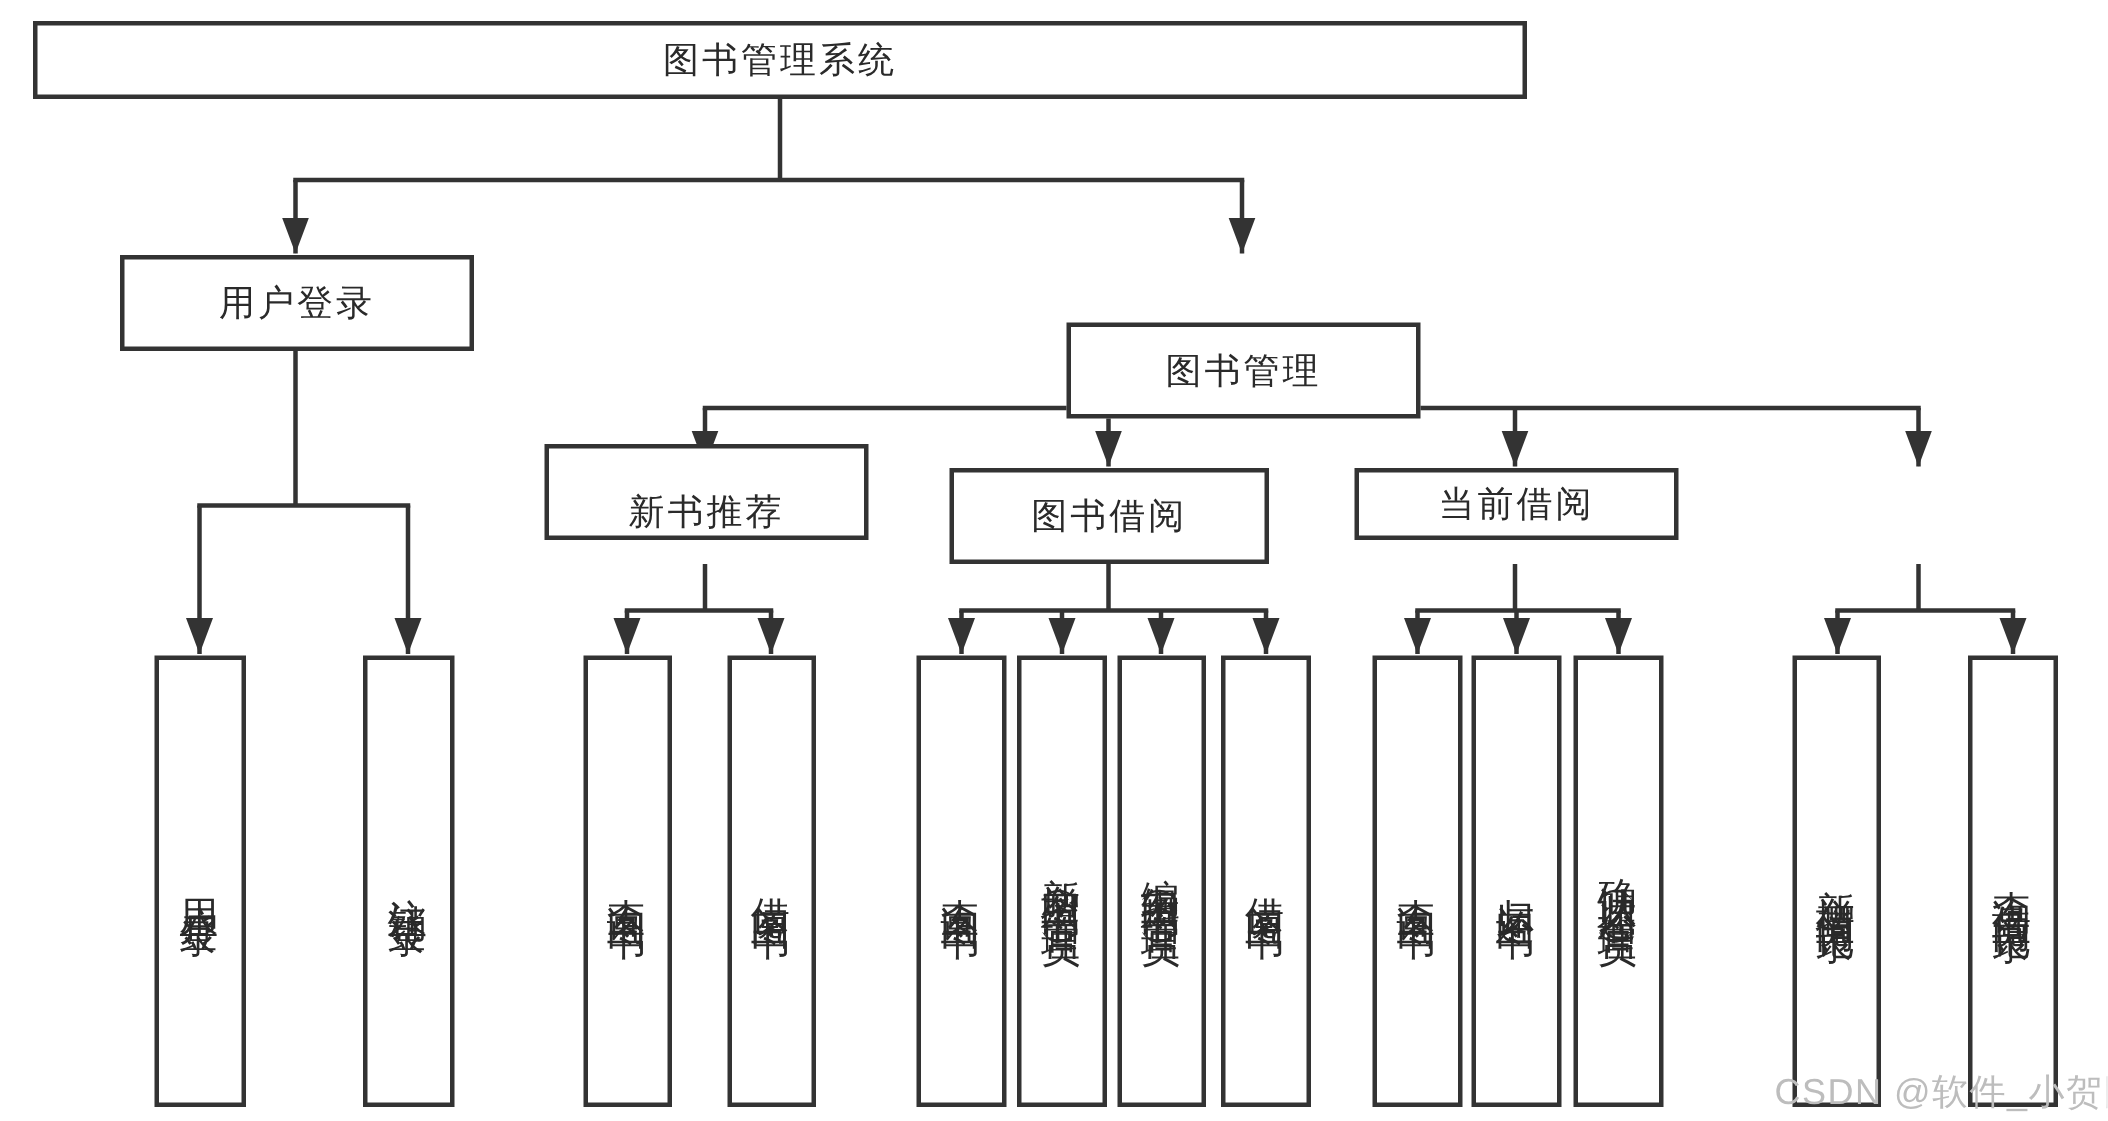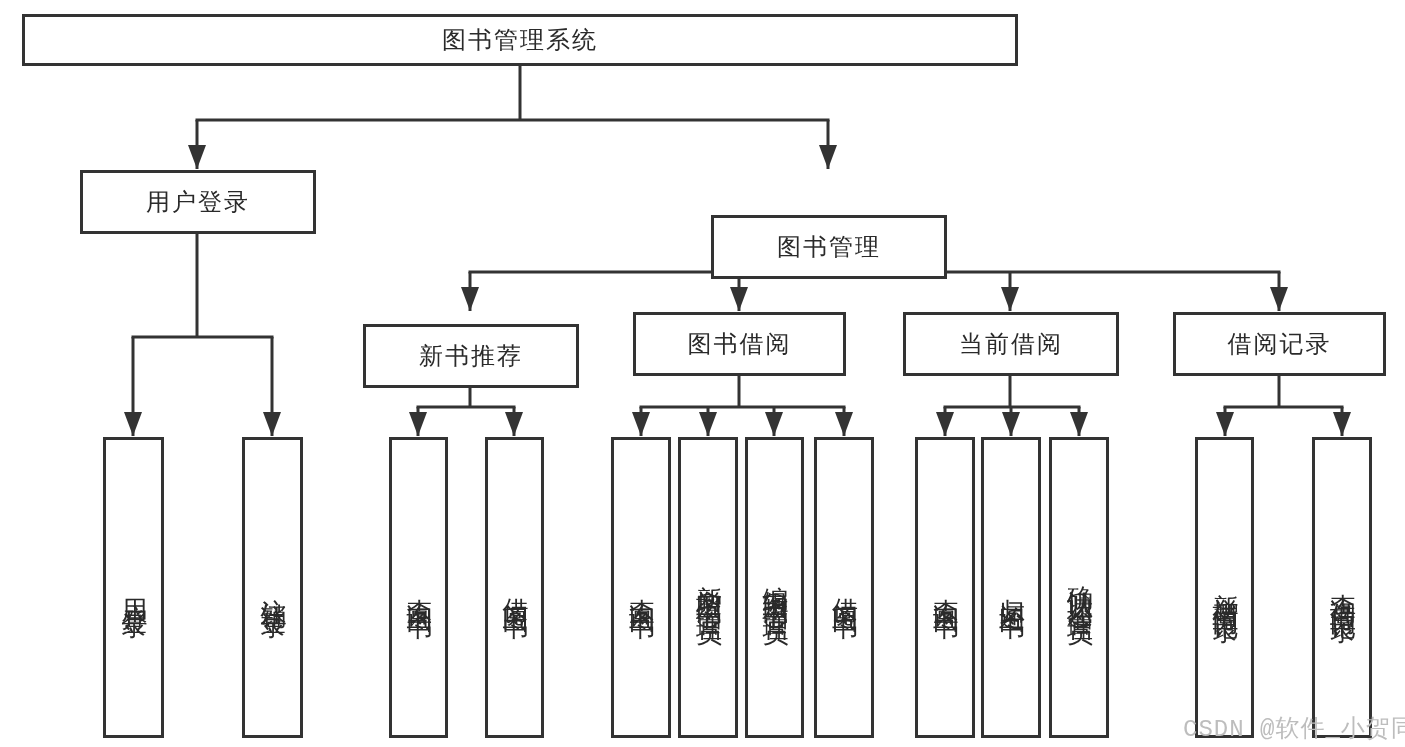--- a/index.html
+++ b/index.html
@@ -1,21 +1,21 @@
 <!DOCTYPE html>
 <html><head>
 <meta charset="utf-8">
 <style>
   html, body { margin: 0; padding: 0; background: #ffffff; }
   #canvas {
     position: relative;
     width: 1405px;
     height: 747px;
     background: #ffffff;
-    font-family: Liberation Mono, monospace;
+    font-family: Liberation Sans, sans-serif;
     overflow: hidden;
   }
   #connectors {
     position: absolute;
     left: 0; top: 0;
     width: 1405px; height: 747px;
   }
   .hbox {
     position: absolute;
     box-sizing: border-box;
@@ -116,31 +116,28 @@
     <span>图书管理系统</span>
   </div>
 
   <div class="hbox" style="left:80px; top:170px; width:236px; height:64px;">
     <span>用户登录</span>
   </div>
   <div class="hbox" style="left:711px; top:170px; width:236px; height:64px;margin-top:45px;">
     <span>图书管理</span>
   </div>
 
-  <div class="hbox" style="left:363px; top:324px; width:216px; height:64px;">
+  <div class="hbox" style="left:363px; top:296px; width:216px; height:64px;align-items:flex-end;">
     <span>新书推荐</span>
   </div>
   <div class="hbox" style="left:633px; top:312px; width:213px; height:64px;text-align:center;">
     <span>图书借阅</span>
   </div>
-  <div class="hbox" style="left:903px; top:312px; width:216px; height:64px;">
+  <div class="hbox" style="left:903px; top:312px; width:216px; height:48px;">
     <span>当前借阅</span>
-  </div>
-  <div class="hbox" style="left:1173px; top:312px; width:213px; height:64px;">
-    <span>借阅记录</span>
   </div>
 
   <div class="vbox" style="left:103px; width:61px;">
     <span>用户登录</span>
   </div>
   <div class="vbox" style="left:242px; width:61px;">
     <span>注销登录</span>
   </div>
 
   <div class="vbox" style="left:389px; width:59px;">

